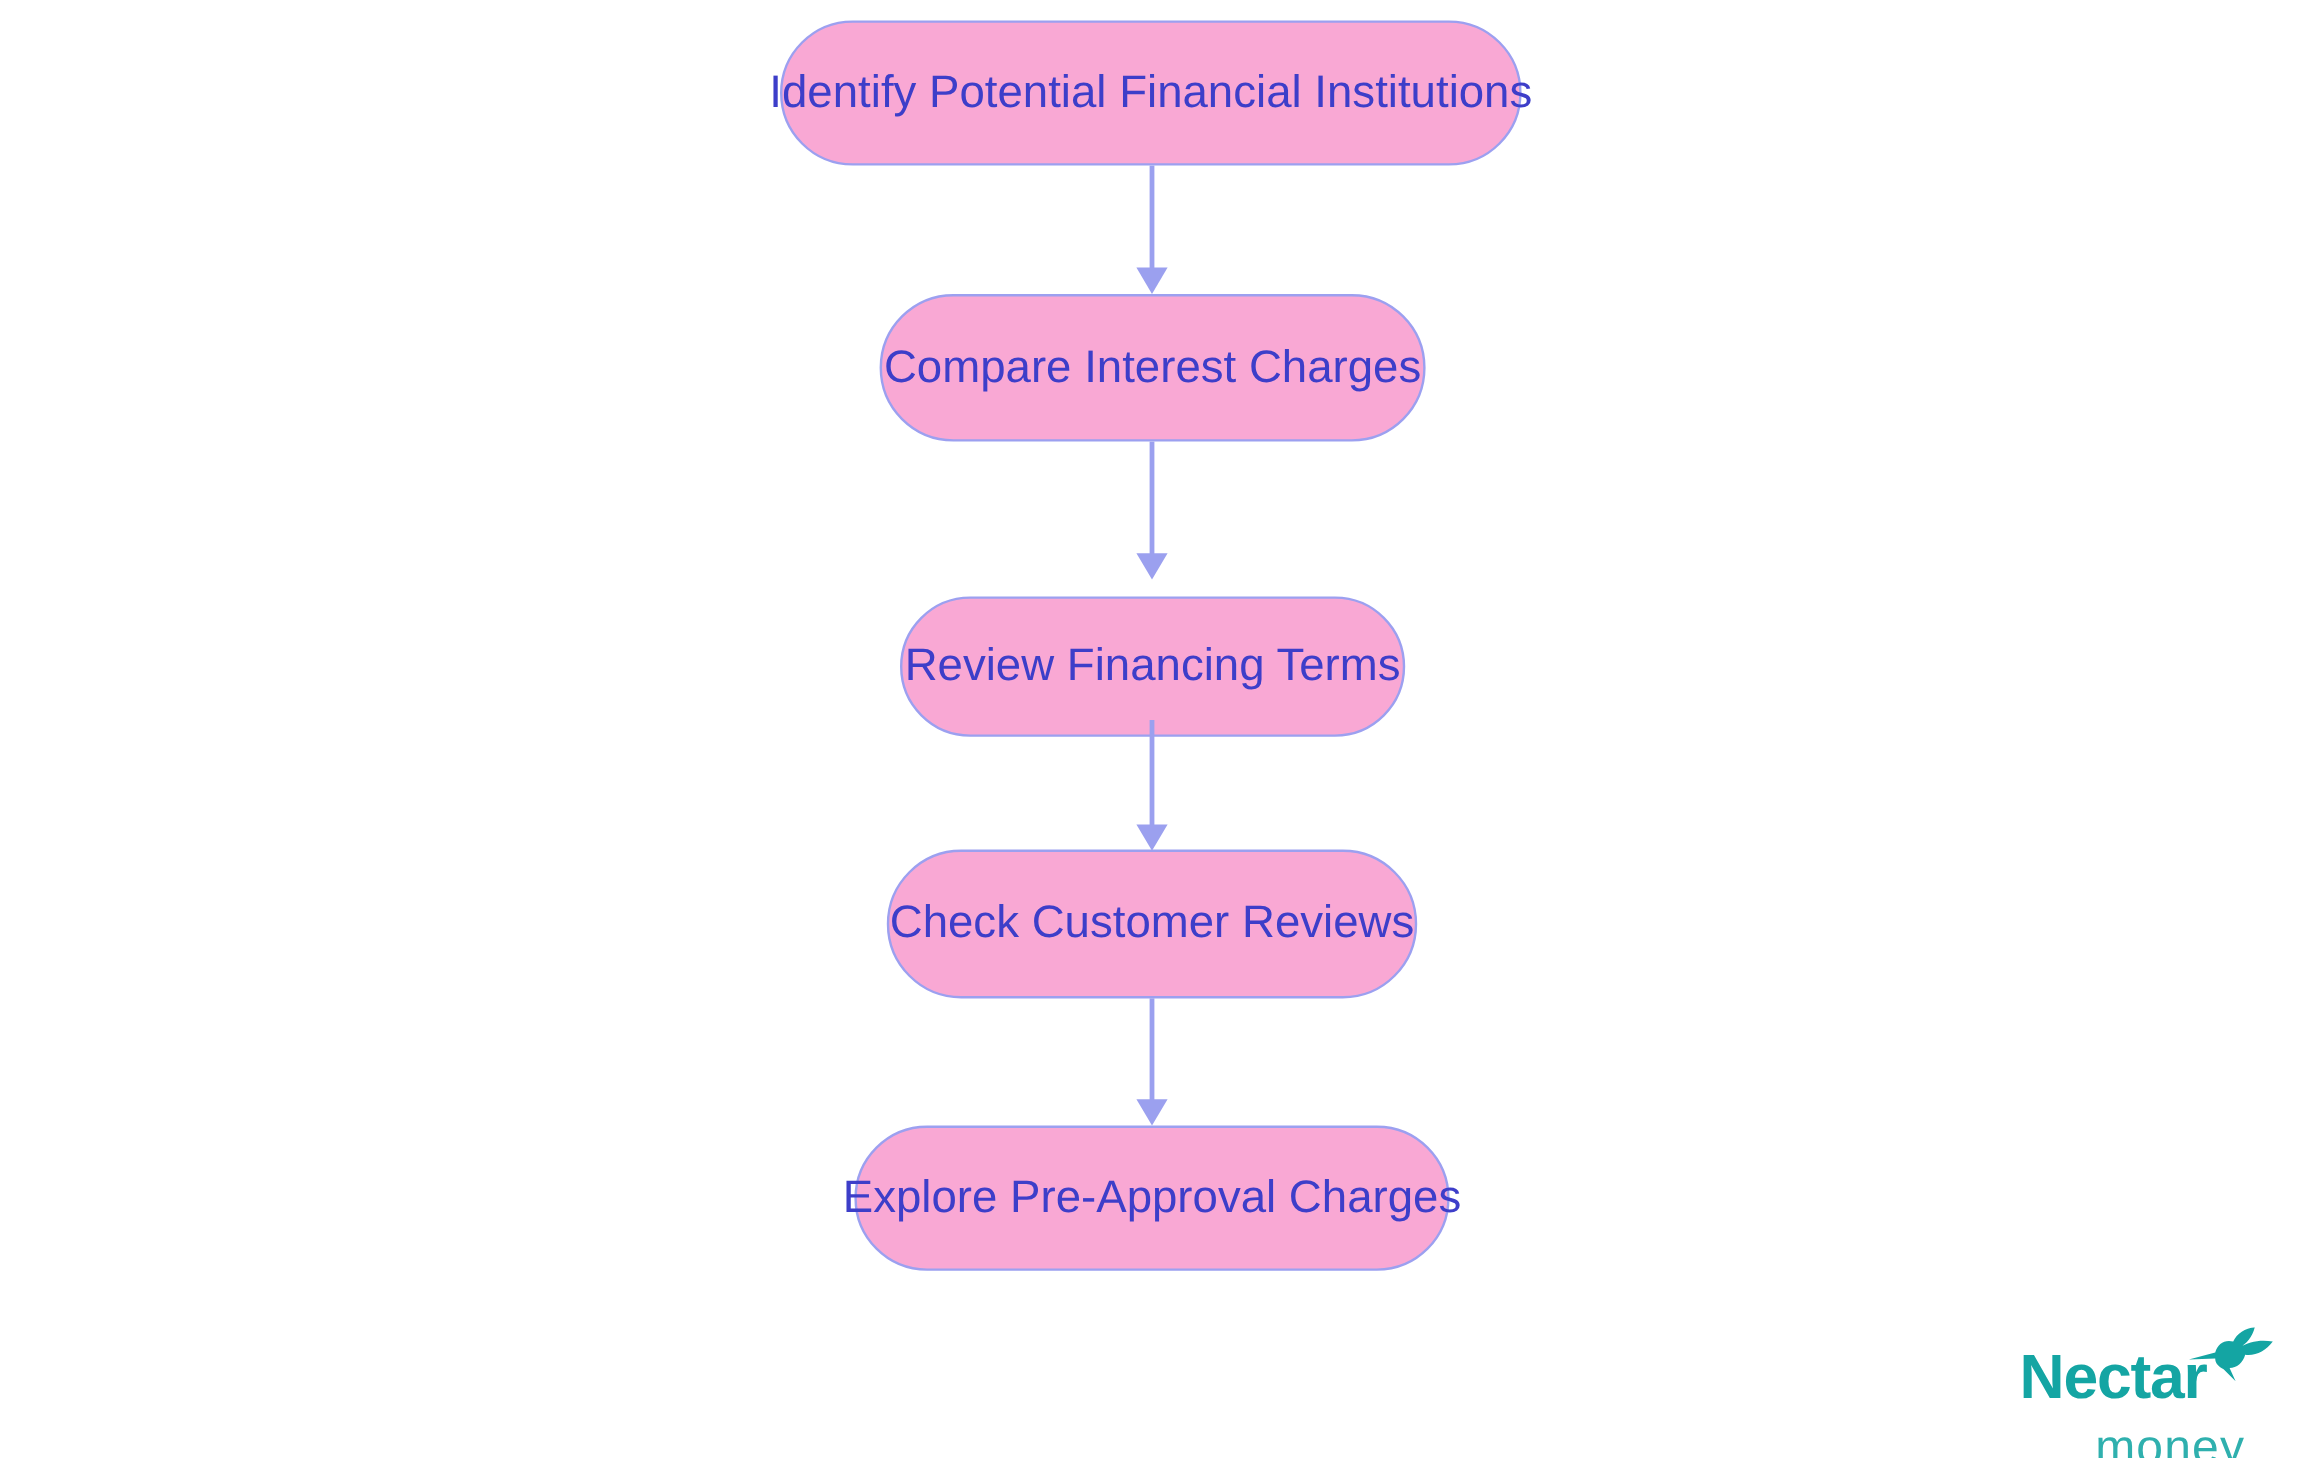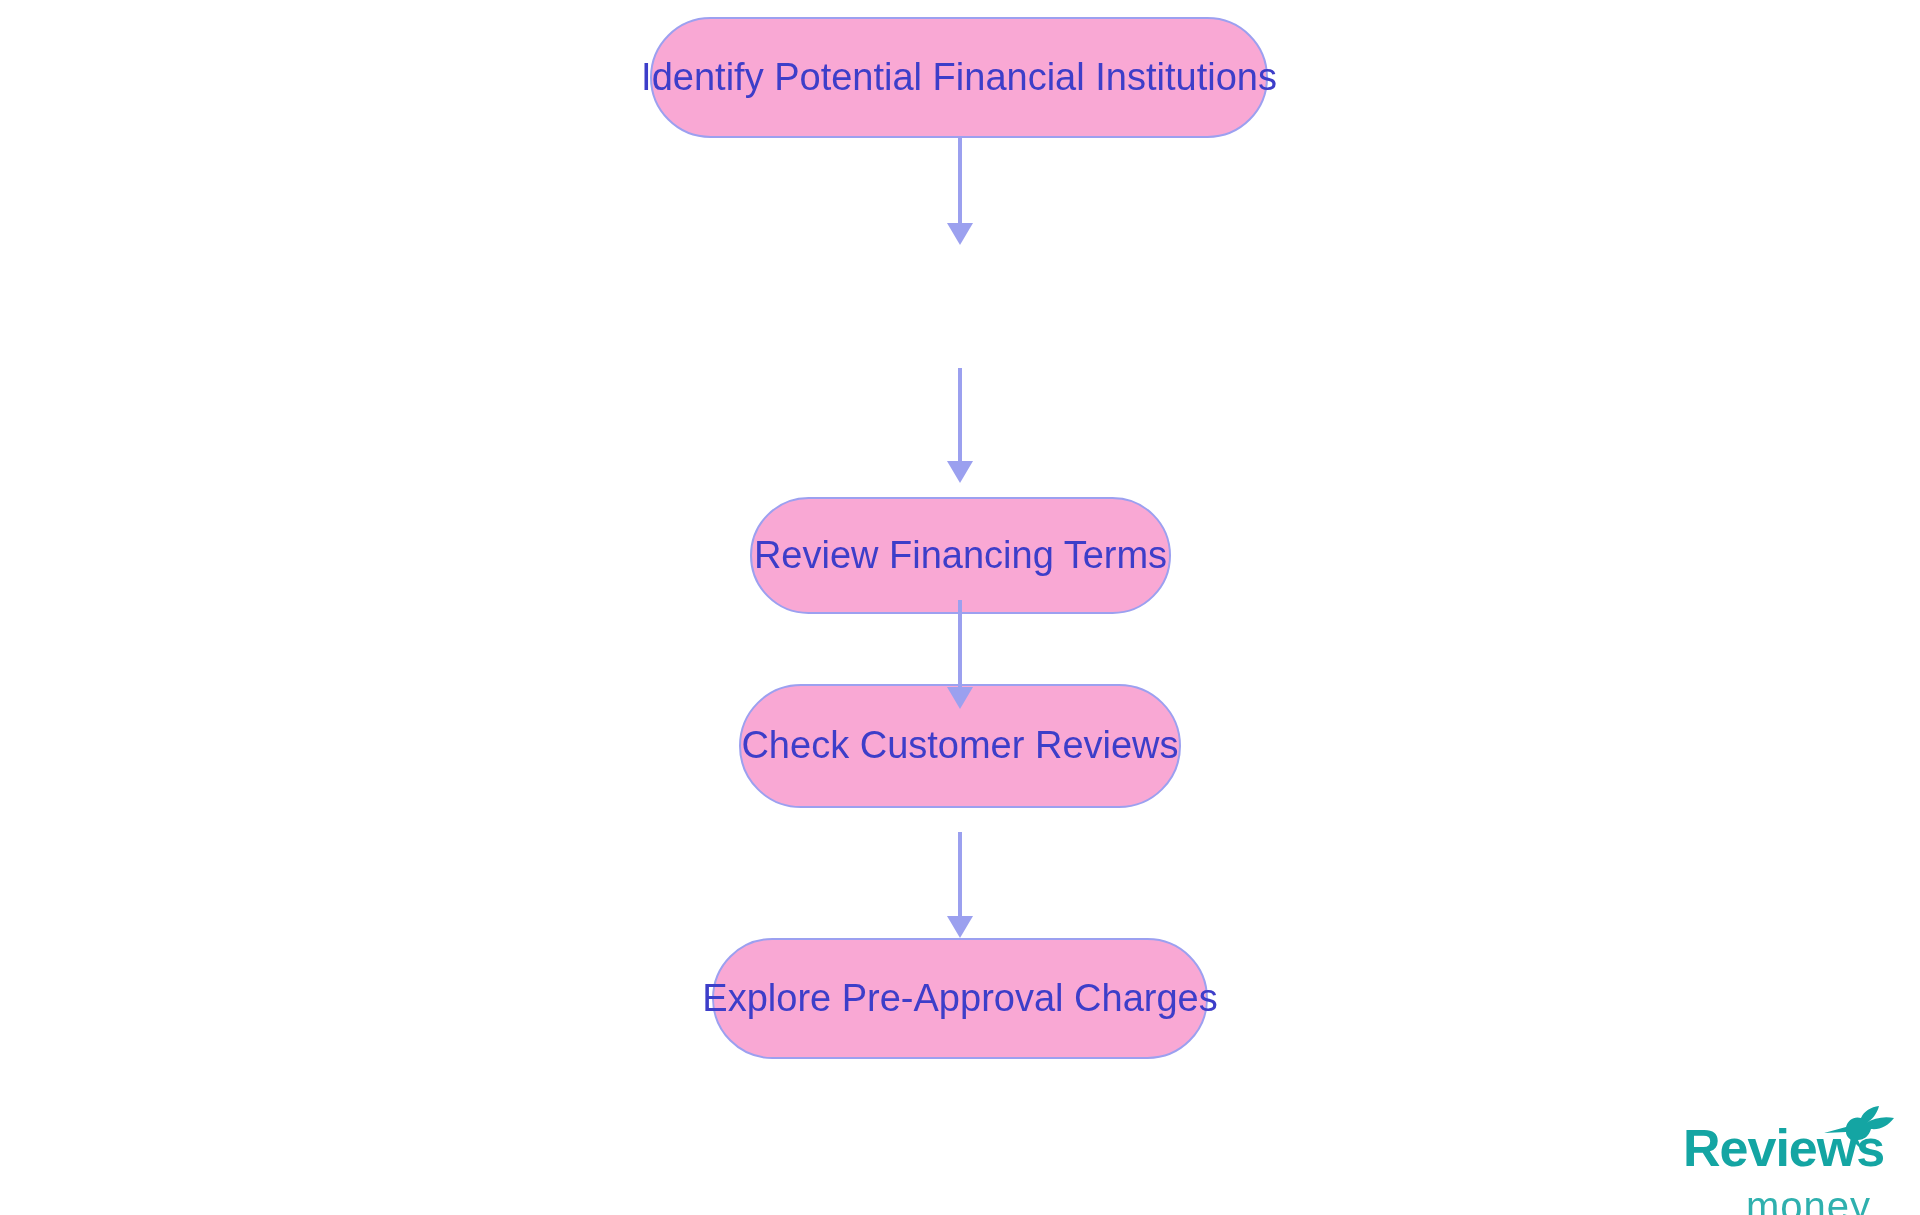--- a/index.html
+++ b/index.html
@@ -30,21 +30,21 @@
   }
   .node .label {
     color: #3d3ec9;
     font-size: 38px;
     line-height: 1.1;
     white-space: nowrap;
   }
   .n1 { left: 650px; top: 17px;  width: 618px; height: 121px; }
   .n2 { left: 733px; top: 245px; width: 455px; height: 123px; }
   .n3 { left: 750px; top: 497px; width: 421px; height: 117px; }
-  .n4 { left: 739px; top: 684px; width: 442px; height: 124px; }
+  .n4 { left: 739px; top: 708px; width: 442px; height: 124px; }
   .n5 { left: 712px; top: 938px; width: 496px; height: 121px; }
 
   
   .arrow {
     position: absolute;
     left: 960px;
     width: 28px;
     margin-left: -14px;
   }
   .arrow::before {           
@@ -105,37 +105,40 @@
   }
 </style>
 </head>
 <body>
 
 <div class="canvas">
 
   <div class="node n1">
     <span class="label">Identify Potential Financial Institutions</span>
   </div>
+  <div class="node n2">
+    <span class="label">Compare Interest Charges</span>
+  </div>
   <div class="node n3">
     <span class="label">Review Financing Terms</span>
   </div>
   <div class="node n4">
     <span class="label">Check Customer Reviews</span>
   </div>
   <div class="node n5">
     <span class="label">Explore Pre-Approval Charges</span>
   </div>
 
   <div class="arrow a1"></div>
   <div class="arrow a2"></div>
   <div class="arrow a3"></div>
   <div class="arrow a4"></div>
 
   <div class="logo">
-    <div class="brand">Reviews</div>
+    <div class="brand">Nectar</div>
     <svg class="bird" viewBox="0 0 72 46" xmlns="http://www.w3.org/2000/svg" aria-hidden="true">
       <path fill="#14a5a3" d="
         M1,27
         L23,21
         C25,14 31,10 38,12
         C41,5 48,1 56,0
         C54,8 49,14 43,17
         C51,12 61,10 71,12
         C65,20 57,24 48,23
         C46,30 41,34 35,34

